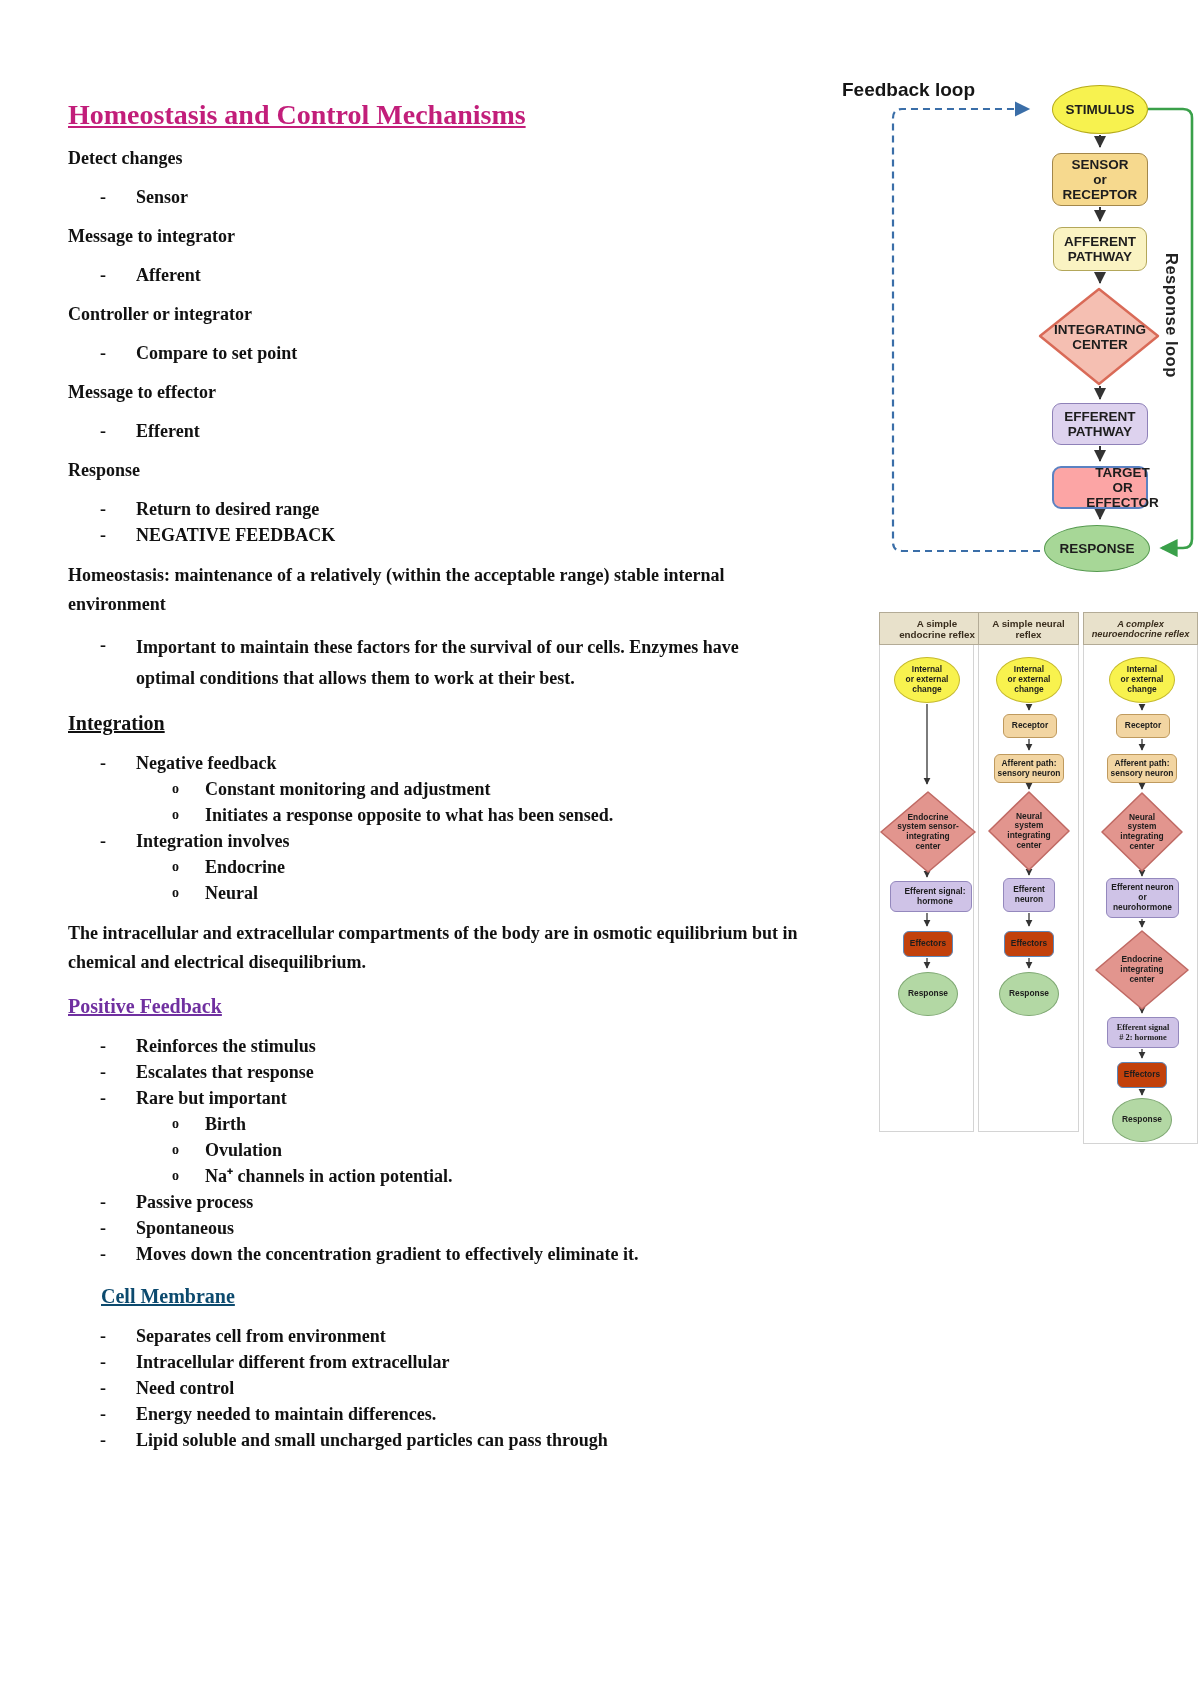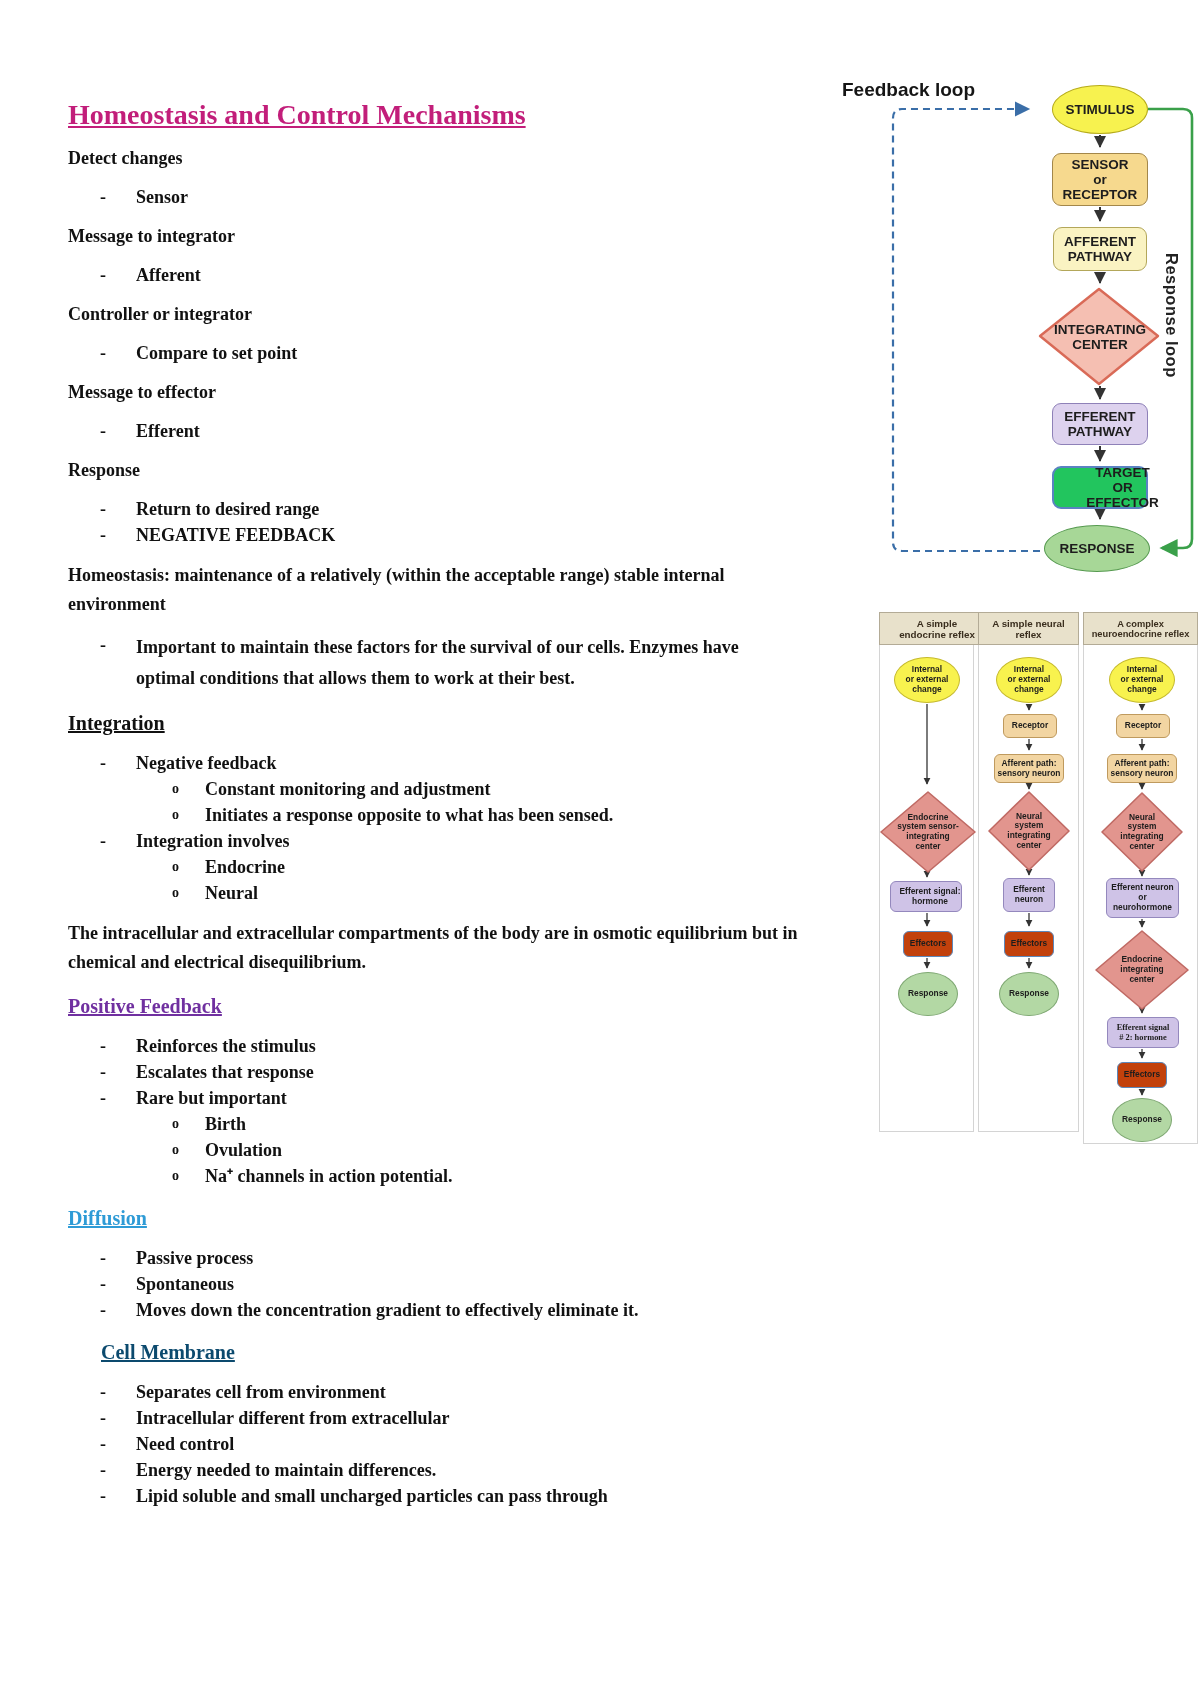--- a/index.html
+++ b/index.html
@@ -27,31 +27,31 @@
   .ell{border-radius:50%;}
   .rr{border-radius:9px;}
   .nob{background:transparent !important;border:none !important;}
   svg{position:absolute;}
   
   .d1{font-size:13.5px;line-height:1.12;}
   .n-stimulus{background:#f7f24f;border:1.6px solid #b6ab1a;}
   .n-sensor{background:#f6d98e;border:1.6px solid #a3874a;}
   .n-afferent{background:#faf3c2;border:1.6px solid #b3a75a;}
   .n-efferent{background:#ddd2ee;border:1.6px solid #8e81b8;}
-  .n-target{background:#22c55e;border:2.2px solid #5b82c2;padding-left:45px;}
+  .n-target{background:#fca5a5;border:2.2px solid #5b82c2;padding-left:45px;}
   .n-response{background:#a7d797;border:1.6px solid #569a50;}
   .loop-label{position:absolute;font:bold 19px "Liberation Sans",sans-serif;color:#151515;}
   .resp-label{position:absolute;font:bold 16.5px "Liberation Sans",sans-serif;color:#222;
               writing-mode:vertical-rl;letter-spacing:.5px;}
   
   .strip{position:absolute;border:1px solid #d4d4d4;background:#fff;box-sizing:border-box;}
   .col-h{position:absolute;background:#e8e1cb;border:1px solid #b3ab96;box-sizing:border-box;
          display:flex;align-items:center;justify-content:center;text-align:center;
          font:bold 9.8px "Liberation Sans",sans-serif;color:#3a2e1e;white-space:pre-line;}
-  .col-h.small{font-size:9.3px;}
+  .col-h.small{font-size:9.3px;font-style:italic;}
   .d2{font-size:8.4px;line-height:1.16;border-radius:6px;}
   .d2.ell{border-radius:50%;}
   .c-yellow{background:#f8f24e;border:1.2px solid #c5b92c;}
   .c-tan{background:#f2d5a2;border:1.2px solid #bf9a5e;}
   .c-purple2{background:#cfc3e7;border:1.2px solid #9488bd;}
   .c-blue2{background:#c2410c;border:1.4px solid #5d88bb;}
   .c-green2{background:#b3d8a4;border:1.2px solid #7fa873;}
 </style>
 </head>
 <body>
@@ -144,21 +144,20 @@
       </div>
     <div class="li sub tight">
         <span class="mk">o</span>
         <span class="tx">Ovulation</span>
       </div>
     <div class="li sub tight">
         <span class="mk">o</span>
         <span class="tx">Na⁺ channels in action potential.</span>
       </div>
 
-    <div class="h2 c-blue">Diffusion</div>
     <div class="li tight">
         <span class="mk">-</span>
         <span class="tx">Passive process</span>
       </div>
     <div class="li tight">
         <span class="mk">-</span>
         <span class="tx">Spontaneous</span>
       </div>
     <div class="li tight">
         <span class="mk">-</span>
@@ -276,21 +275,21 @@
       <polygon points="1142,931 1188,970 1142,1009 1096,970" fill="#e2958e" stroke="#c06a64" stroke-width="1.6" stroke-linejoin="round"></polygon>
     </svg>
 
     <div class="nd d2 ell c-yellow" style="left:894px;top:657px;width:66px;height:46px;">Internal
 or external
 change</div>
     <div class="nd d2 nob" style="left:883px;top:799px;width:90px;height:66px;">Endocrine
 system sensor-
 integrating
 center</div>
-    <div class="nd d2 c-purple2" style="left:890px;top:881px;width:72px;height:31px;padding-left:8px;">Efferent signal:
+    <div class="nd d2 c-purple2" style="left:890px;top:881px;width:82px;height:31px;padding-left:8px;">Efferent signal:
 hormone</div>
     <div class="nd d2 c-blue2" style="left:903px;top:931px;width:50px;height:26px;">Effectors</div>
     <div class="nd d2 ell c-green2" style="left:898px;top:972px;width:60px;height:44px;">Response</div>
 
     <div class="nd d2 ell c-yellow" style="left:996px;top:657px;width:66px;height:46px;">Internal
 or external
 change</div>
     <div class="nd d2 c-tan" style="left:1003px;top:714px;width:54px;height:24px;">Receptor</div>
     <div class="nd d2 c-tan" style="left:994px;top:754px;width:70px;height:29px;">Afferent path:
 sensory neuron</div>

